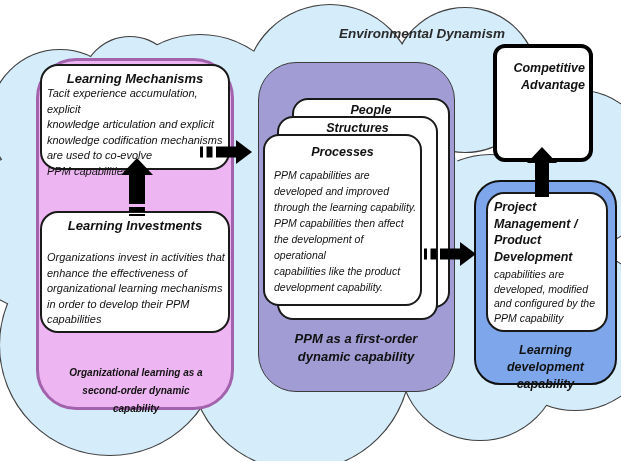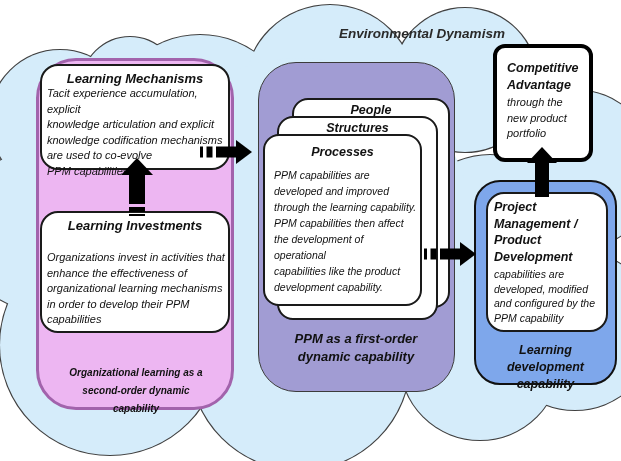--- a/index.html
+++ b/index.html
@@ -34,21 +34,21 @@
   .box-processes{left:263px;top:134px;width:159px;height:172px;border-radius:16px;}
   .box-people .box-title,.box-structures .box-title{margin-top:3px;font-size:12.5px;}
   .box-processes .box-title{margin-top:9px;font-size:12.5px;}
   .box-processes .box-body{font-size:10.5px;line-height:16px;margin-top:8px;padding-left:9px;}
 
   .box-product{left:486px;top:192px;width:122px;height:140px;border-radius:18px;padding:5px 6px;}
   .product-title{font-weight:bold;font-size:12.5px;line-height:16.5px;}
   .product-body{font-size:10.5px;line-height:14.5px;margin-top:2px;}
 
   .box-outcome{left:493px;top:44px;width:100px;height:118px;border-radius:12px;
-    border:4px solid #000;padding:12px 4px 0 10px;z-index:4;}
+    border:4px solid #000;padding:12px 4px 0 10px;z-index:4;text-align:right;}
   .outcome-title{font-weight:bold;font-size:12.5px;line-height:17px;}
   .outcome-body{font-size:11px;line-height:15.5px;margin-top:1px;}
 
   
   .caption{position:absolute;font-weight:bold;text-align:center;z-index:2;color:#111;}
   .cap-learning{left:58px;top:364px;width:156px;font-size:10px;line-height:18px;}
   .cap-ppm{left:276px;top:330px;width:160px;font-size:13px;line-height:18px;text-align:center;}
   .cap-product{left:479px;top:342px;width:133px;font-size:12.5px;line-height:17px;}
 
   .env-label{left:320px;top:26px;width:204px;text-align:center;font-weight:bold;
@@ -142,21 +142,20 @@
 
   <div class="wbox box-product">
     <div class="product-title">Project Management / Product Development</div>
     <div class="product-body">capabilities are developed, modified and configured by the PPM capability</div>
   </div>
 
   <div class="caption cap-product">Learning development capability</div>
 
   <div class="wbox box-outcome">
     <div class="outcome-title">Competitive Advantage</div>
-    <div class="outcome-body">through the new product portfolio</div>
   </div>
 
   <svg class="arrow" style="left:200px;top:140px;" width="52" height="24" viewBox="0 0 52 24">
     <g fill="#000">
       <rect x="0" y="6.5" width="3" height="11"></rect>
       <rect x="6.5" y="6.5" width="6" height="11"></rect>
       <rect x="16" y="6.5" width="22" height="11"></rect>
       <polygon points="36,0 52,12 36,24"></polygon>
     </g>
   </svg>

